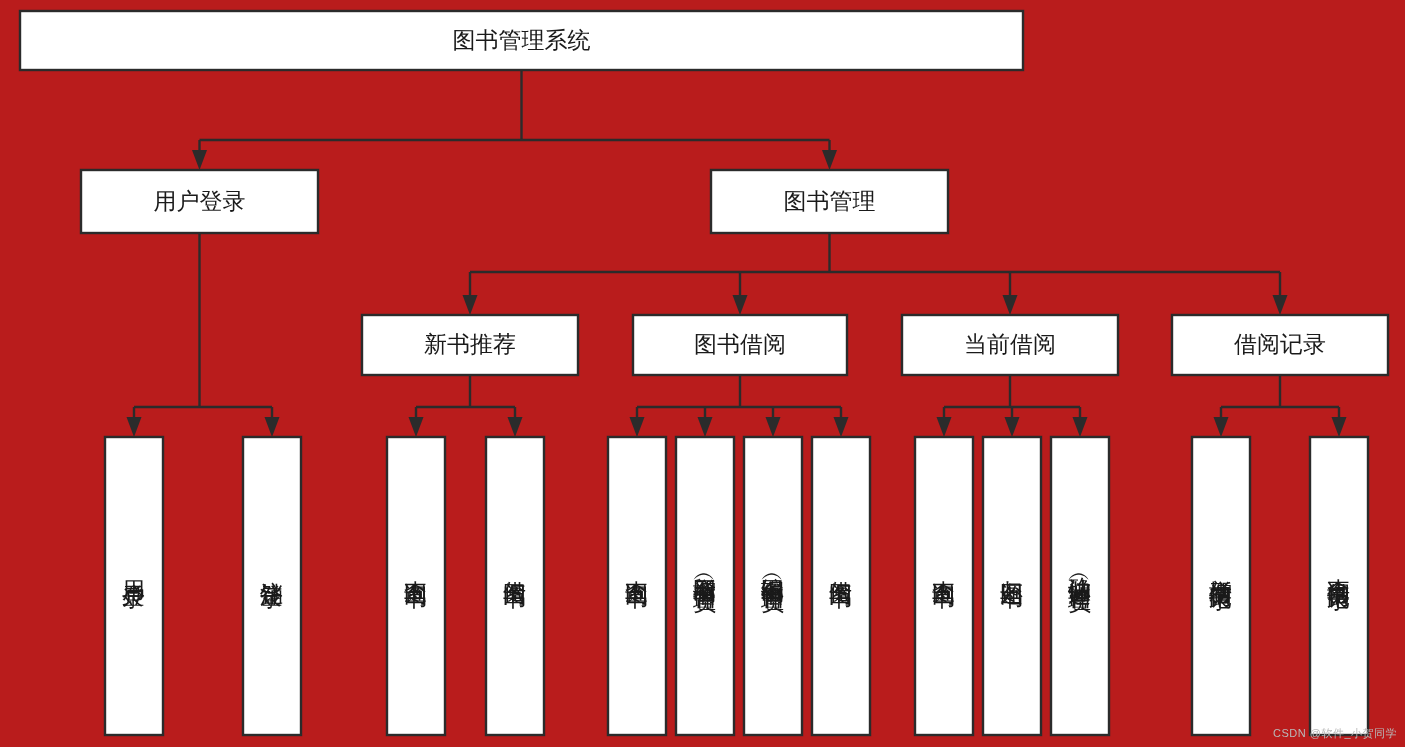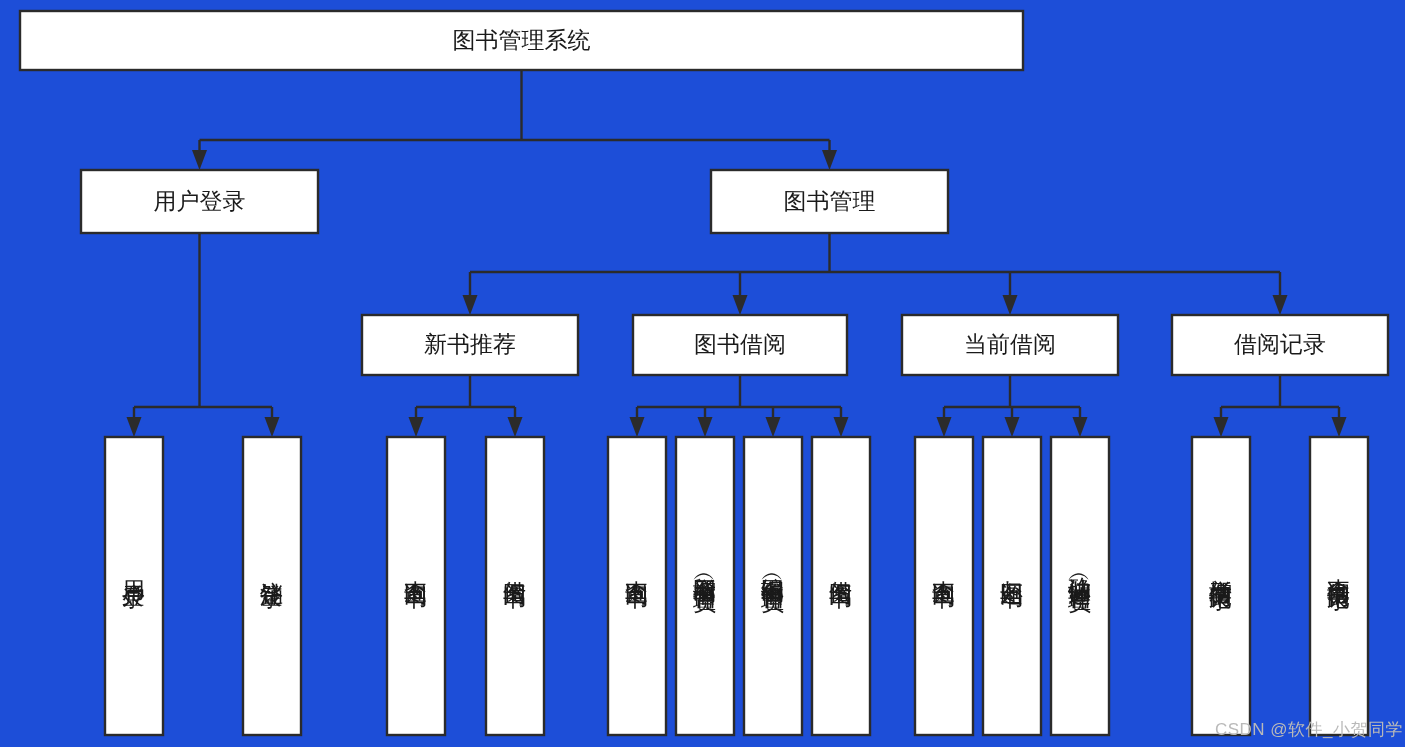--- a/index.html
+++ b/index.html
@@ -8,21 +8,21 @@
     padding: 0;
     background: #ffffff;
   }
   body {
     font-family: "Liberation Sans", "DejaVu Sans", sans-serif;
   }
   #diagram-root {
     position: relative;
     width: 1405px;
     height: 747px;
-    background: #1d4ed8;
+    background: #b91c1c;
     overflow: hidden;
   }
   svg#flowchart {
     position: absolute;
     left: 0;
     top: 0;
     width: 1405px;
     height: 747px;
     display: block;
   }
@@ -51,24 +51,24 @@
     stroke-width: 2.4;
     fill: none;
     stroke-linecap: butt;
   }
   .edge-arrow {
     fill: #2b2b2b;
     stroke: none;
   }
   .watermark {
     position: absolute;
-    right: 2px;
+    right: 8px;
     bottom: 6px;
     font-family: "Liberation Sans", "DejaVu Sans", sans-serif;
-    font-size: 17px;
+    font-size: 11px;
     color: #b9b9b9;
     letter-spacing: 0.5px;
     white-space: nowrap;
     pointer-events: none;
   }
 </style>
 </head>
 <body>
 
 <div id="diagram-root">

